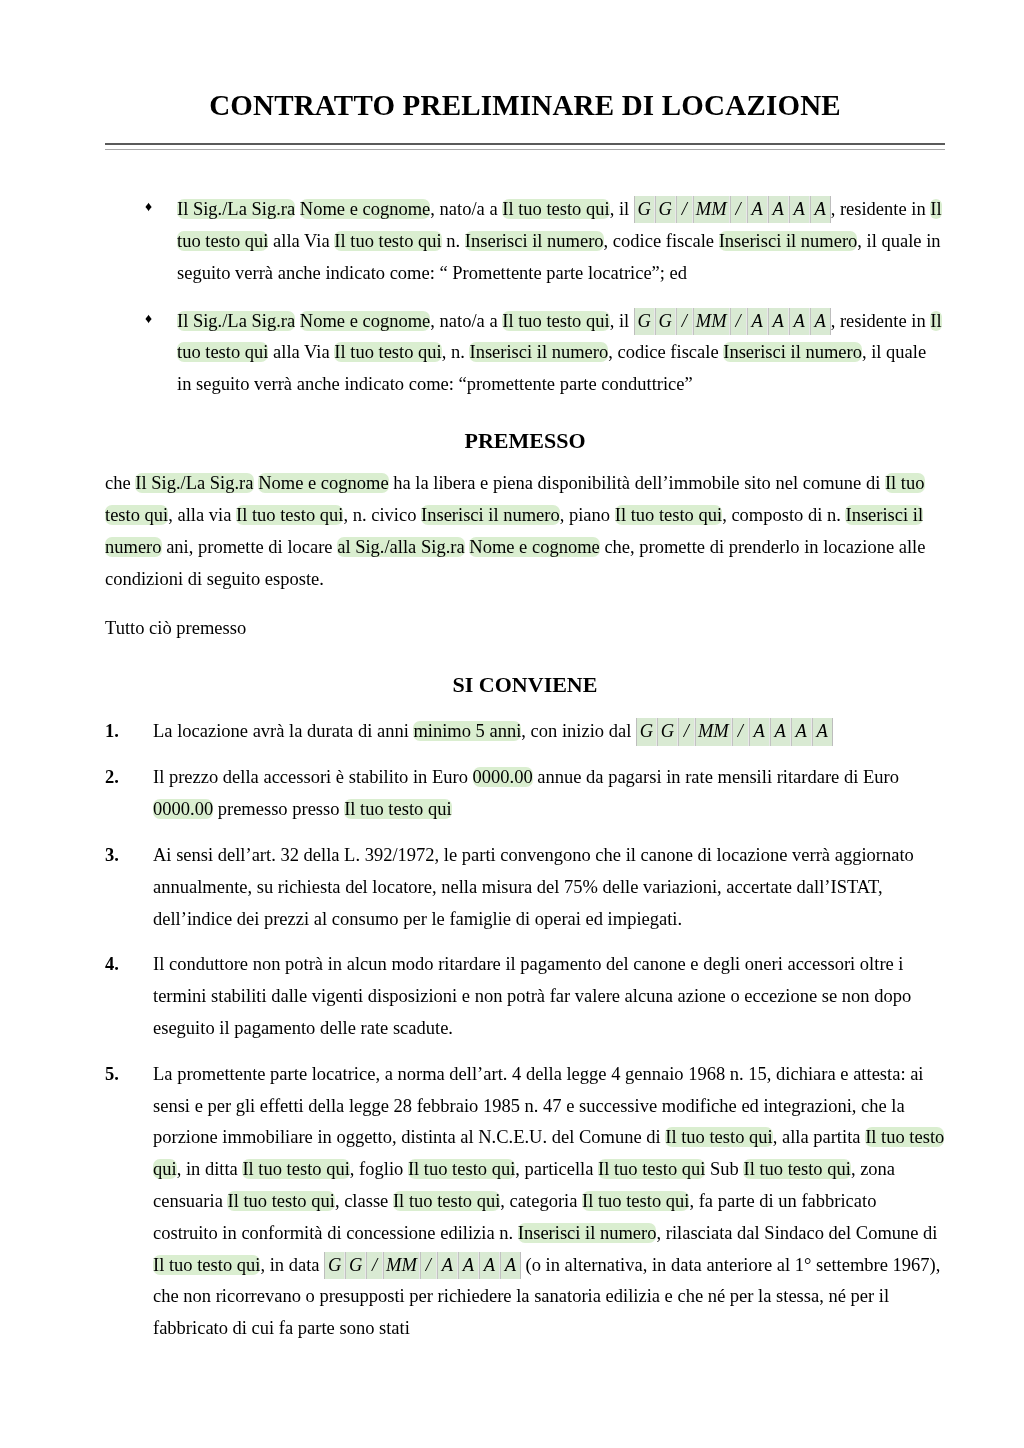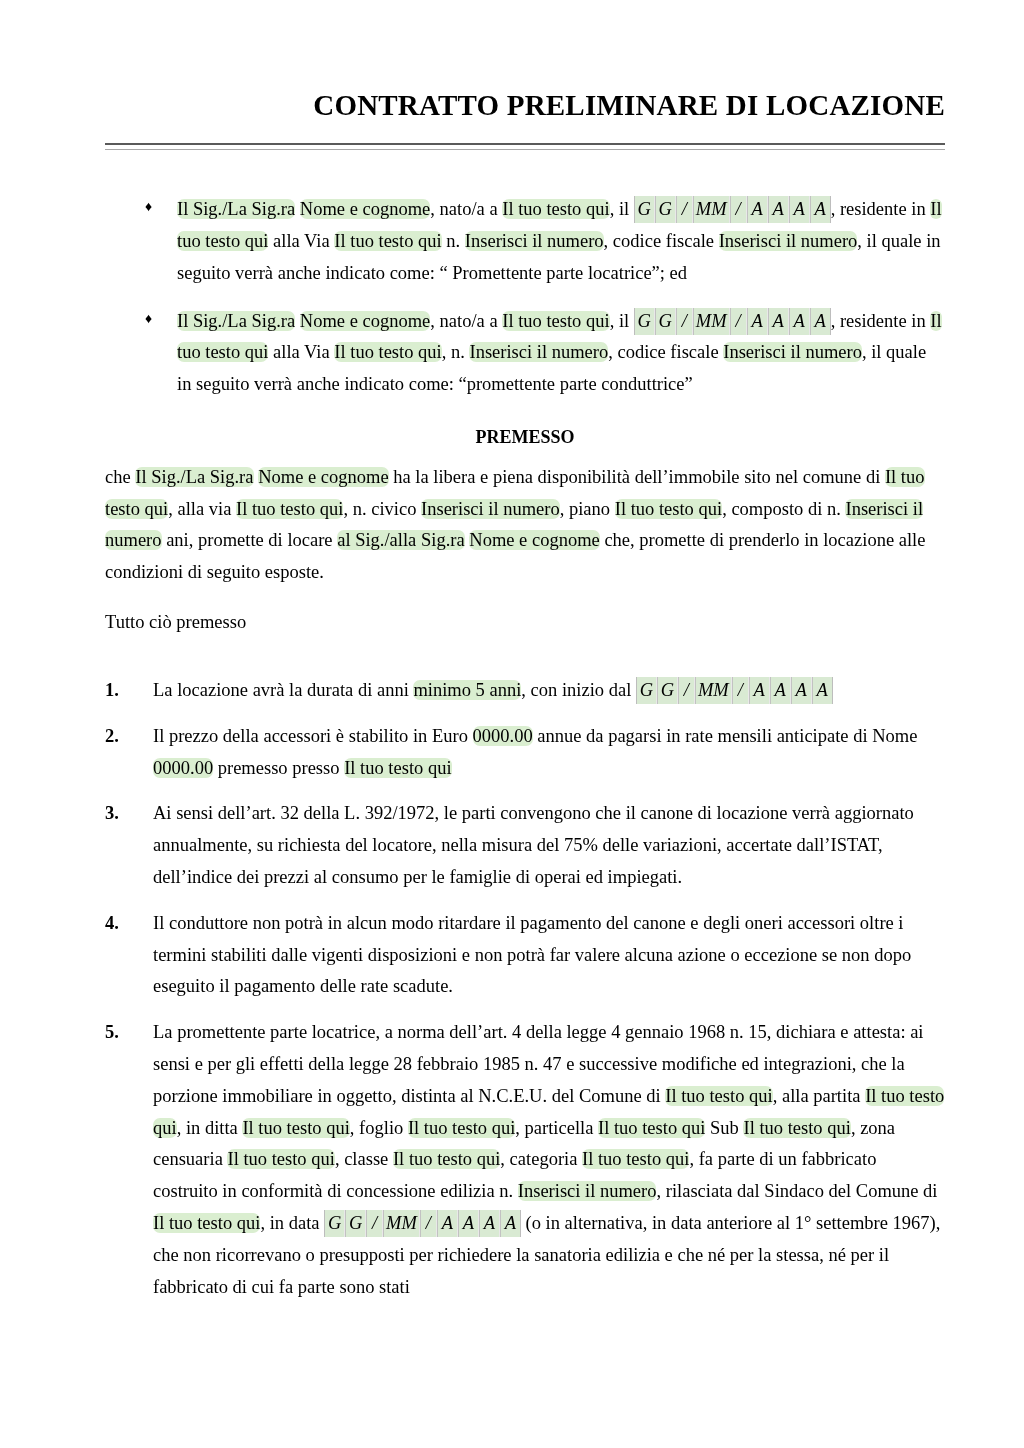--- a/index.html
+++ b/index.html
@@ -22,21 +22,21 @@
     position: absolute;
     left: 105px;
     top: 0;
     width: 840px;
   }
 
   
   .doc-title {
     margin: 0;
     padding-top: 86px;
-    text-align: right;
+    text-align: center;
     font-size: 29px;
     font-weight: bold;
     line-height: 1.35;
     letter-spacing: 0.2px;
   }
   .title-rule {
     margin-top: 18px;
     height: 4px;
     border-top: 2px solid #5a5a5a;
     border-bottom: 1px solid #a8a8a8;
@@ -104,21 +104,21 @@
     left: 40px;
     top: 0;
     font-size: 14px;
     line-height: 1.9;
   }
 
   
   .heading-center {
     margin: 0;
     text-align: center;
-    font-size: 18px;
+    font-size: 22px;
     font-weight: bold;
     line-height: 1.6;
   }
 
   
   ol.numbered {
     margin: 0;
     padding: 0;
     list-style: none;
   }
@@ -175,33 +175,34 @@
     <div class="spacer-10"></div>
 
     <p class="para"><span>che </span><span class="hl">Il Sig./La Sig.ra</span><span> </span><span class="hl">Nome e cognome</span><span> ha la libera e piena disponibilità dell’immobile sito nel comune di </span><span class="hl">Il tuo testo qui</span><span>, alla via </span><span class="hl">Il tuo testo qui</span><span>, n. civico </span><span class="hl">Inserisci il numero</span><span>, piano </span><span class="hl">Il tuo testo qui</span><span>, composto di n. </span><span class="hl">Inserisci il numero</span><span> ani, promette di locare </span><span class="hl">al Sig./alla Sig.ra</span><span> </span><span class="hl">Nome e cognome</span><span> che, promette di prenderlo in locazione alle condizioni di seguito esposte.</span></p>
 
     <div class="spacer-18"></div>
 
     <p class="para">Tutto ciò premesso</p>
 
     <div class="spacer-22"></div>
 
+    <p class="heading-center">SI CONVIENE</p>
 
     <div class="spacer-14"></div>
 
     <ol class="numbered">
 
       <li>
         <span class="num">1.</span>
         <span><span>La locazione avrà la durata di anni </span><span class="hl">minimo 5 anni</span><span>, con inizio dal </span><span class="datefield"><span class="cell first w1">G</span><span class="cell w1">G</span><span class="cell wslash">/</span><span class="cell wmm">MM</span><span class="cell wslash">/</span><span class="cell w1">A</span><span class="cell w1">A</span><span class="cell w1">A</span><span class="cell last w1">A</span></span></span>
       </li>
 
       <li>
         <span class="num">2.</span>
-        <span><span>Il prezzo della accessori è stabilito in Euro </span><span class="hl">0000.00</span><span> annue da pagarsi in rate mensili anticipate di Nome </span><span class="hl">0000.00</span><span> premesso presso </span><span class="hl">Il tuo testo qui</span></span>
+        <span><span>Il prezzo della accessori è stabilito in Euro </span><span class="hl">0000.00</span><span> annue da pagarsi in rate mensili ritardare di Euro </span><span class="hl">0000.00</span><span> premesso presso </span><span class="hl">Il tuo testo qui</span></span>
       </li>
 
       <li>
         <span class="num">3.</span>
         <span>Ai sensi dell’art. 32 della L. 392/1972, le parti convengono che il canone di locazione verrà aggiornato annualmente, su richiesta del locatore, nella misura del 75% delle variazioni, accertate dall’ISTAT, dell’indice dei prezzi al consumo per le famiglie di operai ed impiegati.</span>
       </li>
 
       <li>
         <span class="num">4.</span>
         <span>Il conduttore non potrà in alcun modo ritardare il pagamento del canone e degli oneri accessori oltre i termini stabiliti dalle vigenti disposizioni e non potrà far valere alcuna azione o eccezione se non dopo eseguito il pagamento delle rate scadute.</span>

